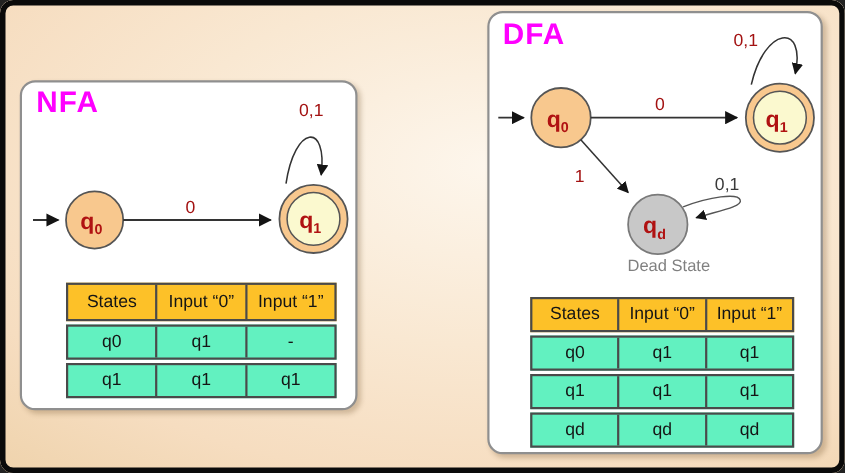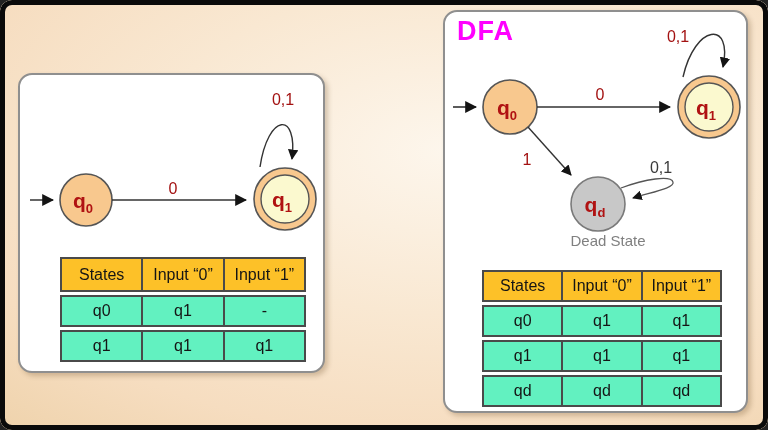--- a/index.html
+++ b/index.html
@@ -63,20 +63,21 @@
     font-size:16px; font-weight:bold; color:#8b0000;
   }
   .conversion svg { position:absolute; left:0; top:58px; }
 </style>
 </head>
 <body>
 
 <div class="frame">
 
   <div class="panel nfa">
+    <div class="panel-title">NFA</div>
 
     <svg class="diagram" width="303" height="180" viewBox="0 0 303 180">
       <defs>
         <marker id="ah-n" viewBox="0 0 10 10" refX="9" refY="5" markerWidth="7.5" markerHeight="7.5" orient="auto">
           <path d="M0,0 L10,5 L0,10 z" fill="#141414"></path>
         </marker>
       </defs>
 
       <line x1="10" y1="125" x2="33" y2="125" stroke="#333" stroke-width="1.6" marker-end="url(#ah-n)"></line>
 

